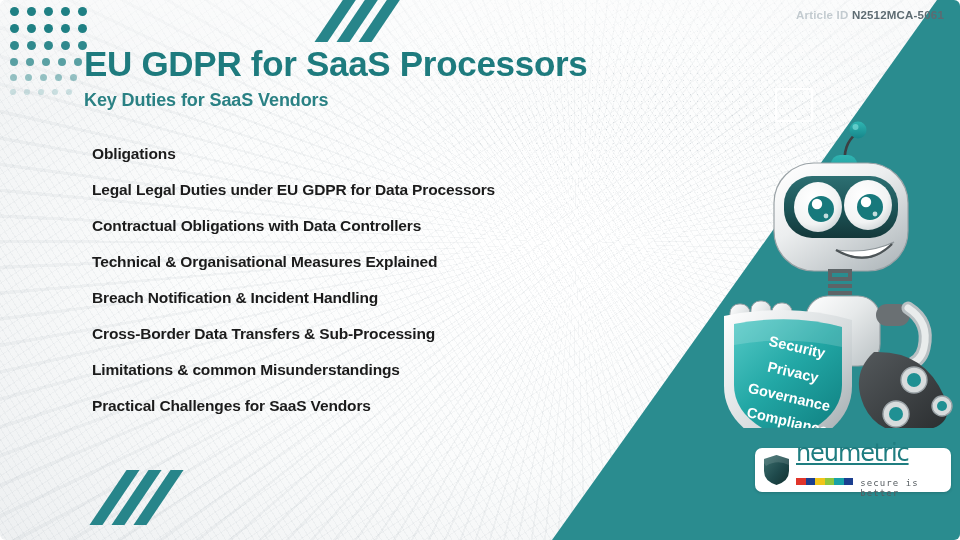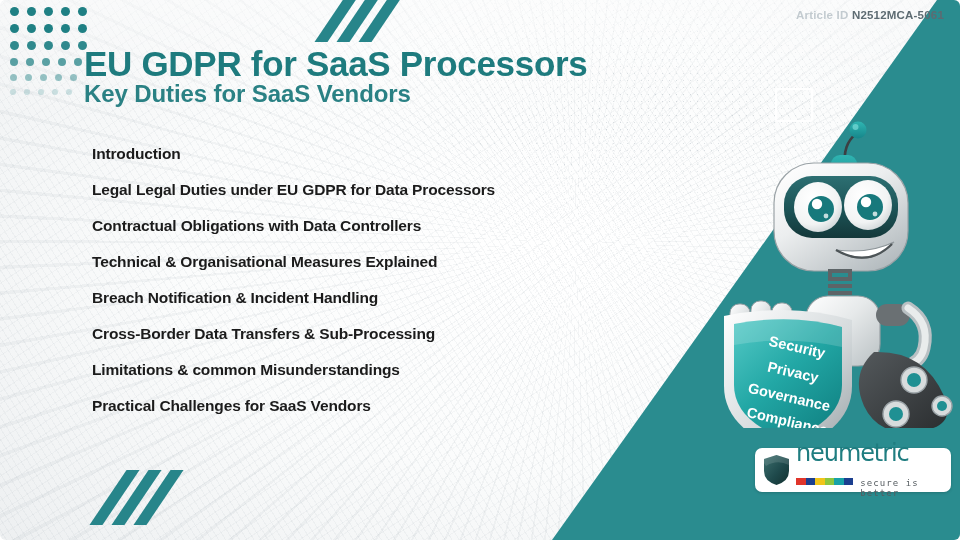--- a/index.html
+++ b/index.html
@@ -109,22 +109,22 @@
   .article-id .val { color:#5d6b72; font-weight:700; }
 
   
   .title {
     position:absolute; left:84px; top:44px;
     font-size:35px; font-weight:700;
     color:#1e7b7e; letter-spacing:-.3px;
     white-space:nowrap;
   }
   .subtitle {
-    position:absolute; left:84px; top:80px;
-    font-size:24px; font-weight:700;
+    position:absolute; left:84px; top:90px;
+    font-size:18px; font-weight:700;
     color:#2a8184; letter-spacing:-.1px;
     white-space:nowrap;
   }
 
   
   .agenda {
     position:absolute; left:92px; top:136px;
     width:560px;
     list-style:none;
   }
@@ -147,20 +147,21 @@
     display:flex; align-items:center;
     padding:0 8px;
     box-shadow:0 1px 3px rgba(0,0,0,.18);
   }
   .logo-shield { flex:0 0 auto; margin-right:6px; }
   .logo-right { display:flex; flex-direction:column; justify-content:center; }
   .logo-word {
     font-size:24px; font-weight:400; color:#1f7d80;
     letter-spacing:-1.1px; line-height:22px;
     font-family:"DejaVu Sans", sans-serif;
+    text-decoration:underline;
   }
   .logo-sub { display:flex; align-items:flex-start; margin-top:14px; }
   .rainbow { display:flex; height:7px; width:72px; }
   .rainbow i { flex:1; display:block; }
   .tagline {
     font-size:9px; color:#555c60; margin-left:7px;
     letter-spacing:1.1px; font-family:"DejaVu Sans Mono", monospace;
   }
 </style>
 </head>
@@ -237,21 +238,21 @@
 
   <div class="article-id">
     <span class="lbl">Article ID</span>
     <span class="val">N2512MCA-5061</span>
   </div>
 
   <h1 class="title">EU GDPR for SaaS Processors</h1>
   <h2 class="subtitle">Key Duties for SaaS Vendors</h2>
 
   <ul class="agenda">
-    <li>Introduction</li>
+    <li>Obligations</li>
     <li>Legal Legal Duties under EU GDPR for Data Processors</li>
     <li>Contractual Obligations with Data Controllers</li>
     <li>Technical &amp; Organisational Measures Explained</li>
     <li>Breach Notification &amp; Incident Handling</li>
     <li>Cross-Border Data Transfers &amp; Sub-Processing</li>
     <li>Limitations &amp; common Misunderstandings</li>
     <li>Practical Challenges for SaaS Vendors</li>
   </ul>
 
   <div class="robot">

